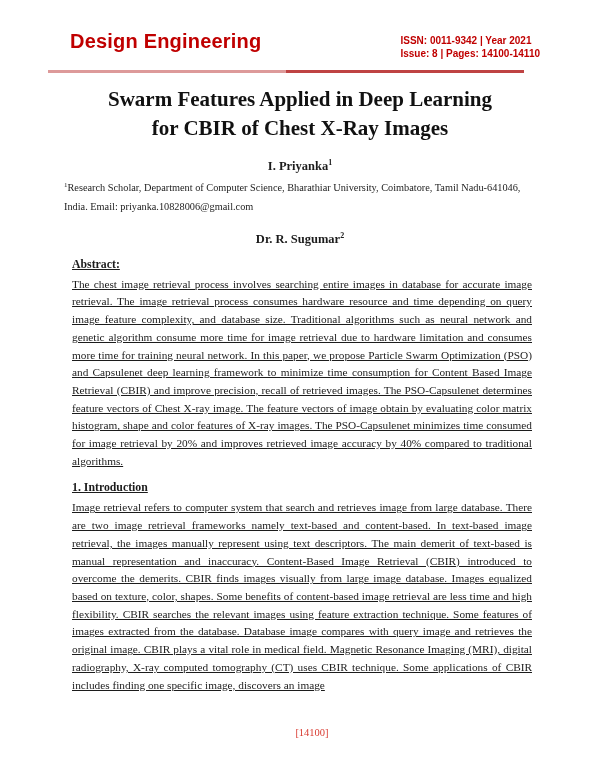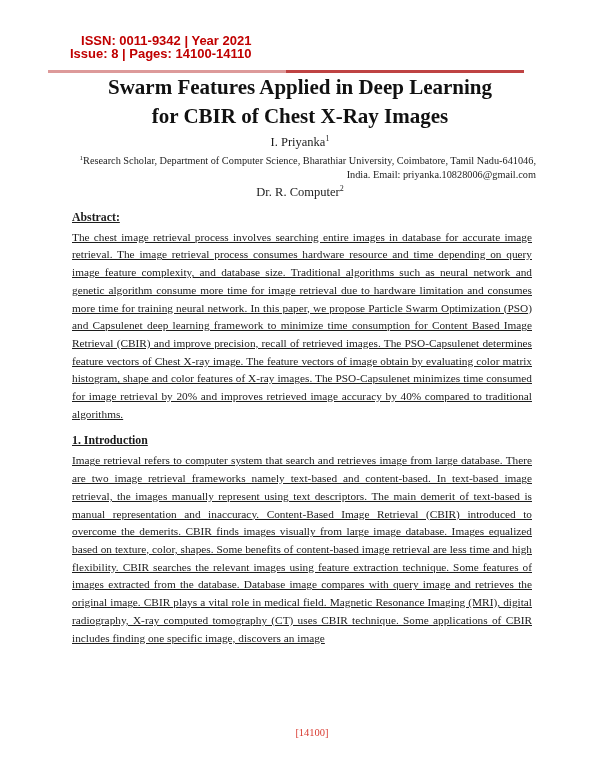--- a/index.html
+++ b/index.html
@@ -22,58 +22,58 @@
     padding: 30px 60px 0 70px;
   }
   .journal-name {
     font-family: "Liberation Sans", sans-serif;
     font-weight: 700;
     font-size: 20px;
     color: #c00000;
     letter-spacing: 0.2px;
   }
   .issn-block {
-    text-align: right;
     font-family: "Liberation Sans", sans-serif;
     font-weight: 700;
-    font-size: 13px;
+    font-size: 10px;
     line-height: 13px;
     color: #c00000;
     padding-top: 4px;
   }
   .header-rule {
     margin: 10px 0 0 48px;
     width: 476px;
     height: 3px;
     background: linear-gradient(to right,
       #dd9a9a 0%, #dd9a9a 50%,
       #bf4343 50%, #bf4343 100%);
   }
   
   .article-title {
+    margin-top: 12px;
     text-align: center;
     font-weight: 700;
     font-size: 21px;
     line-height: 29px;
     color: #111;
   }
   .author-name {
-    margin-top: 0;
+    margin-top: 12px;
     text-align: center;
-    font-weight: 400;
+    font-weight: 700;
     font-size: 12.5px;
     line-height: 15px;
   }
   .author-name sup { font-size: 8px; }
   .affiliation {
     margin: 2px auto 0 auto;
     max-width: 472px;
-    text-align: right;
+    text-align: left;
     font-size: 10.3px;
-    line-height: 13px;
+    line-height: 18px;
   }
   .affiliation sup { font-size: 7px; }
   
   .body-col { margin: 0 68px 0 72px; text-decoration: underline; }
   .section-heading {
     font-weight: 700;
     font-size: 11.8px;
     margin-top: 10px;
   }
   .para {
@@ -93,36 +93,37 @@
     font-size: 10.5px;
     color: #d93a30;
   }
 </style>
 </head>
 <body>
 
 <div class="page">
 
   <div class="header">
+    <div class="journal-name">Design Engineering</div>
     <div class="issn-block">
       <div>ISSN: 0011-9342 | Year 2021</div>
       <div>Issue: 8 | Pages: 14100-14110</div>
     </div>
   </div>
   <div class="header-rule"></div>
 
   <div class="article-title">
     <div>Swarm Features Applied in Deep Learning</div>
     <div>for CBIR of Chest X-Ray Images</div>
   </div>
 
   <div class="author-name"><span>I. Priyanka</span><sup>1</sup></div>
   <div class="affiliation"><sup>1</sup><span>Research Scholar, Department of Computer Science, Bharathiar University, Coimbatore, Tamil Nadu-641046, India. Email: priyanka.10828006@gmail.com</span></div>
 
-  <div class="author-name"><span>Dr. R. Computer</span><sup>2</sup></div>
+  <div class="author-name"><span>Dr. R. Sugumar</span><sup>2</sup></div>
 
   <div class="body-col">
 
     <div class="section-heading">Abstract:</div>
     <div class="para">The chest image retrieval process involves searching entire images in database for accurate image retrieval. The image retrieval process consumes hardware resource and time depending on query image feature complexity, and database size. Traditional algorithms such as neural network and genetic algorithm consume more time for image retrieval due to hardware limitation and consumes more time for training neural network. In this paper, we propose Particle Swarm Optimization (PSO) and Capsulenet deep learning framework to minimize time consumption for Content Based Image Retrieval (CBIR) and improve precision, recall of retrieved images. The PSO-Capsulenet determines feature vectors of Chest X-ray image. The feature vectors of image obtain by evaluating color matrix histogram, shape and color features of X-ray images. The PSO-Capsulenet minimizes time consumed for image retrieval by 20% and improves retrieved image accuracy by 40% compared to traditional algorithms.</div>
 
 
     <div class="section-heading">1. Introduction</div>
     <div class="para">Image retrieval refers to computer system that search and retrieves image from large database. There are two image retrieval frameworks namely text-based and content-based. In text-based image retrieval, the images manually represent using text descriptors. The main demerit of text-based is manual representation and inaccuracy. Content-Based Image Retrieval (CBIR) introduced to overcome the demerits. CBIR finds images visually from large image database. Images equalized based on texture, color, shapes. Some benefits of content-based image retrieval are less time and high flexibility. CBIR searches the relevant images using feature extraction technique. Some features of images extracted from the database. Database image compares with query image and retrieves the original image. CBIR plays a vital role in medical field. Magnetic Resonance Imaging (MRI), digital radiography, X-ray computed tomography (CT) uses CBIR technique. Some applications of CBIR includes finding one specific image, discovers an image</div>
 

